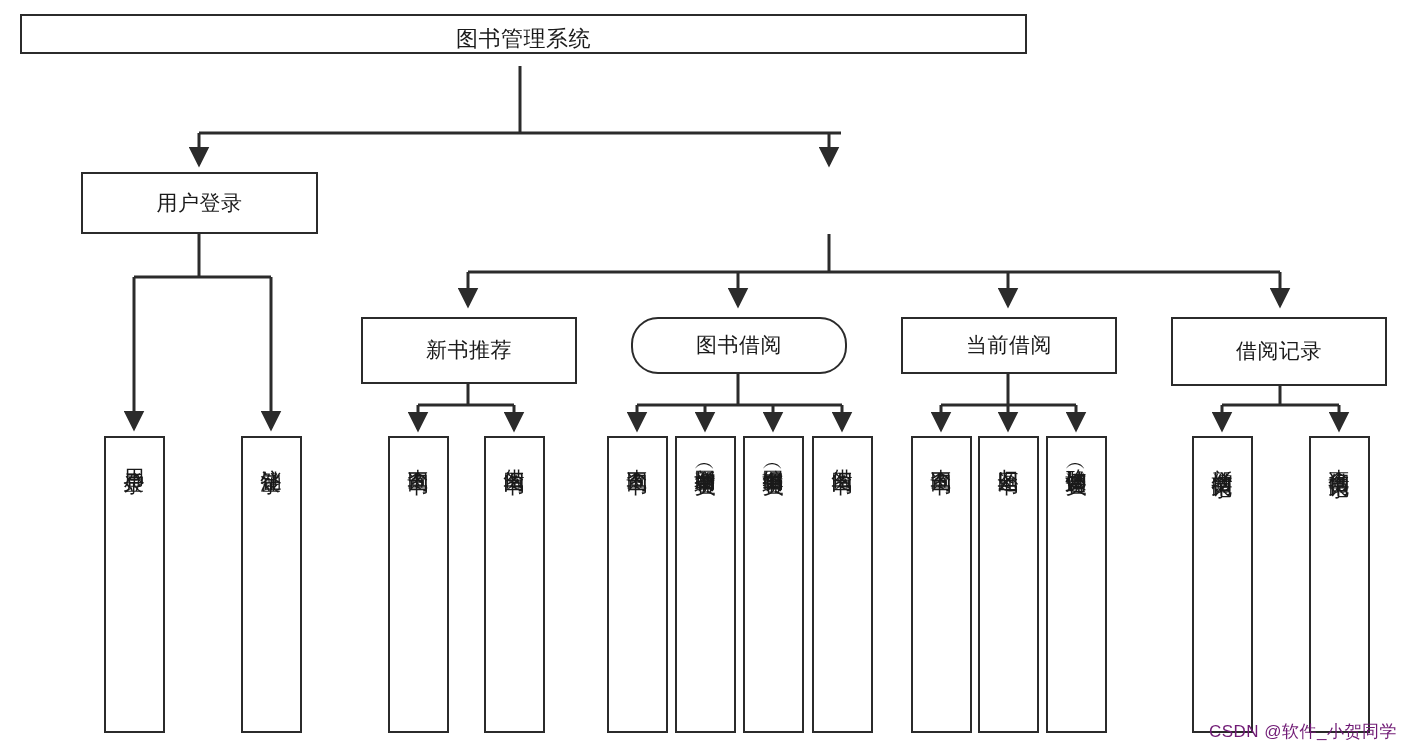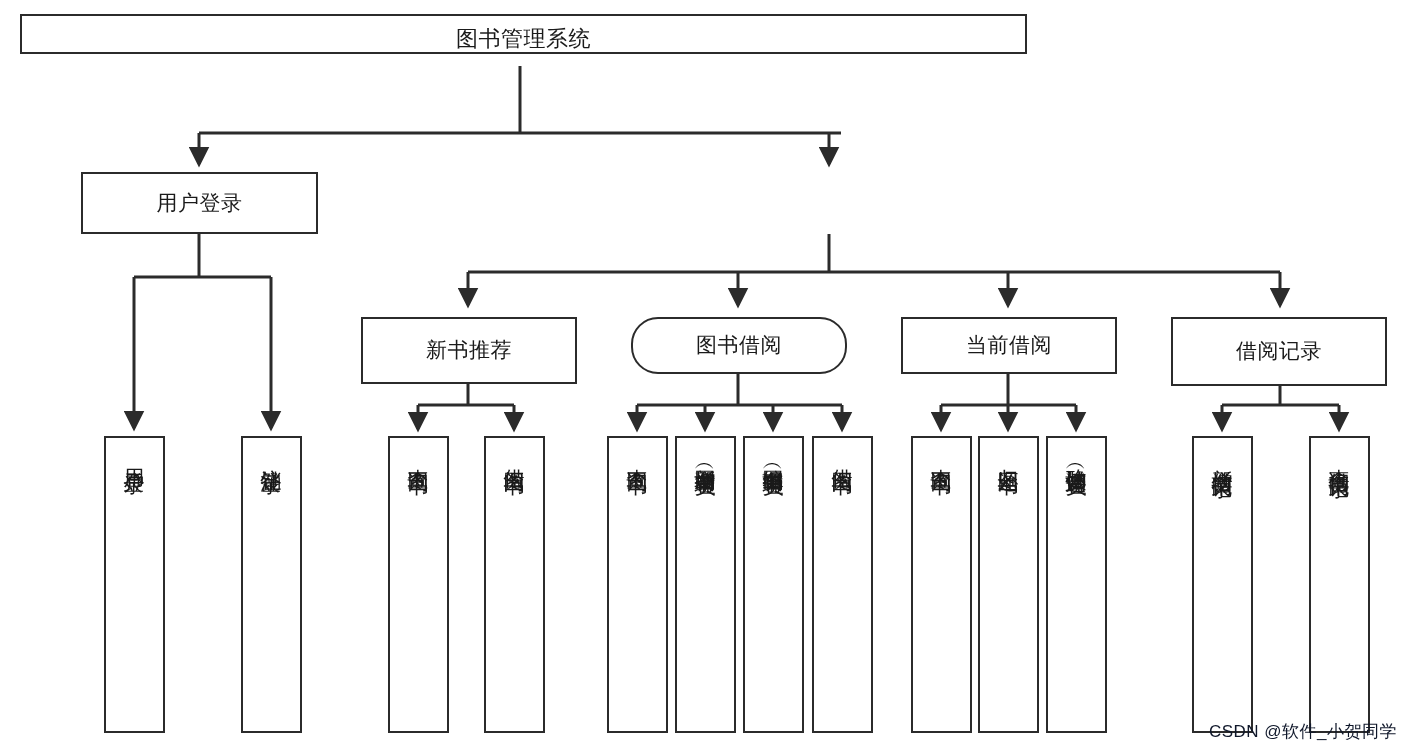--- a/index.html
+++ b/index.html
@@ -64,21 +64,21 @@
     height: auto;
   }
   .node.leaf.tall .label {
     letter-spacing: 1px;
   }
   .watermark {
     position: absolute;
     right: 8px;
     bottom: 4px;
     font-size: 17px;
-    color: #0f172a;
+    color: #701a75;
     letter-spacing: 0.5px;
     white-space: nowrap;
     user-select: none;
   }
 </style>
 </head>
 <body>
 
 <div id="canvas">
 

